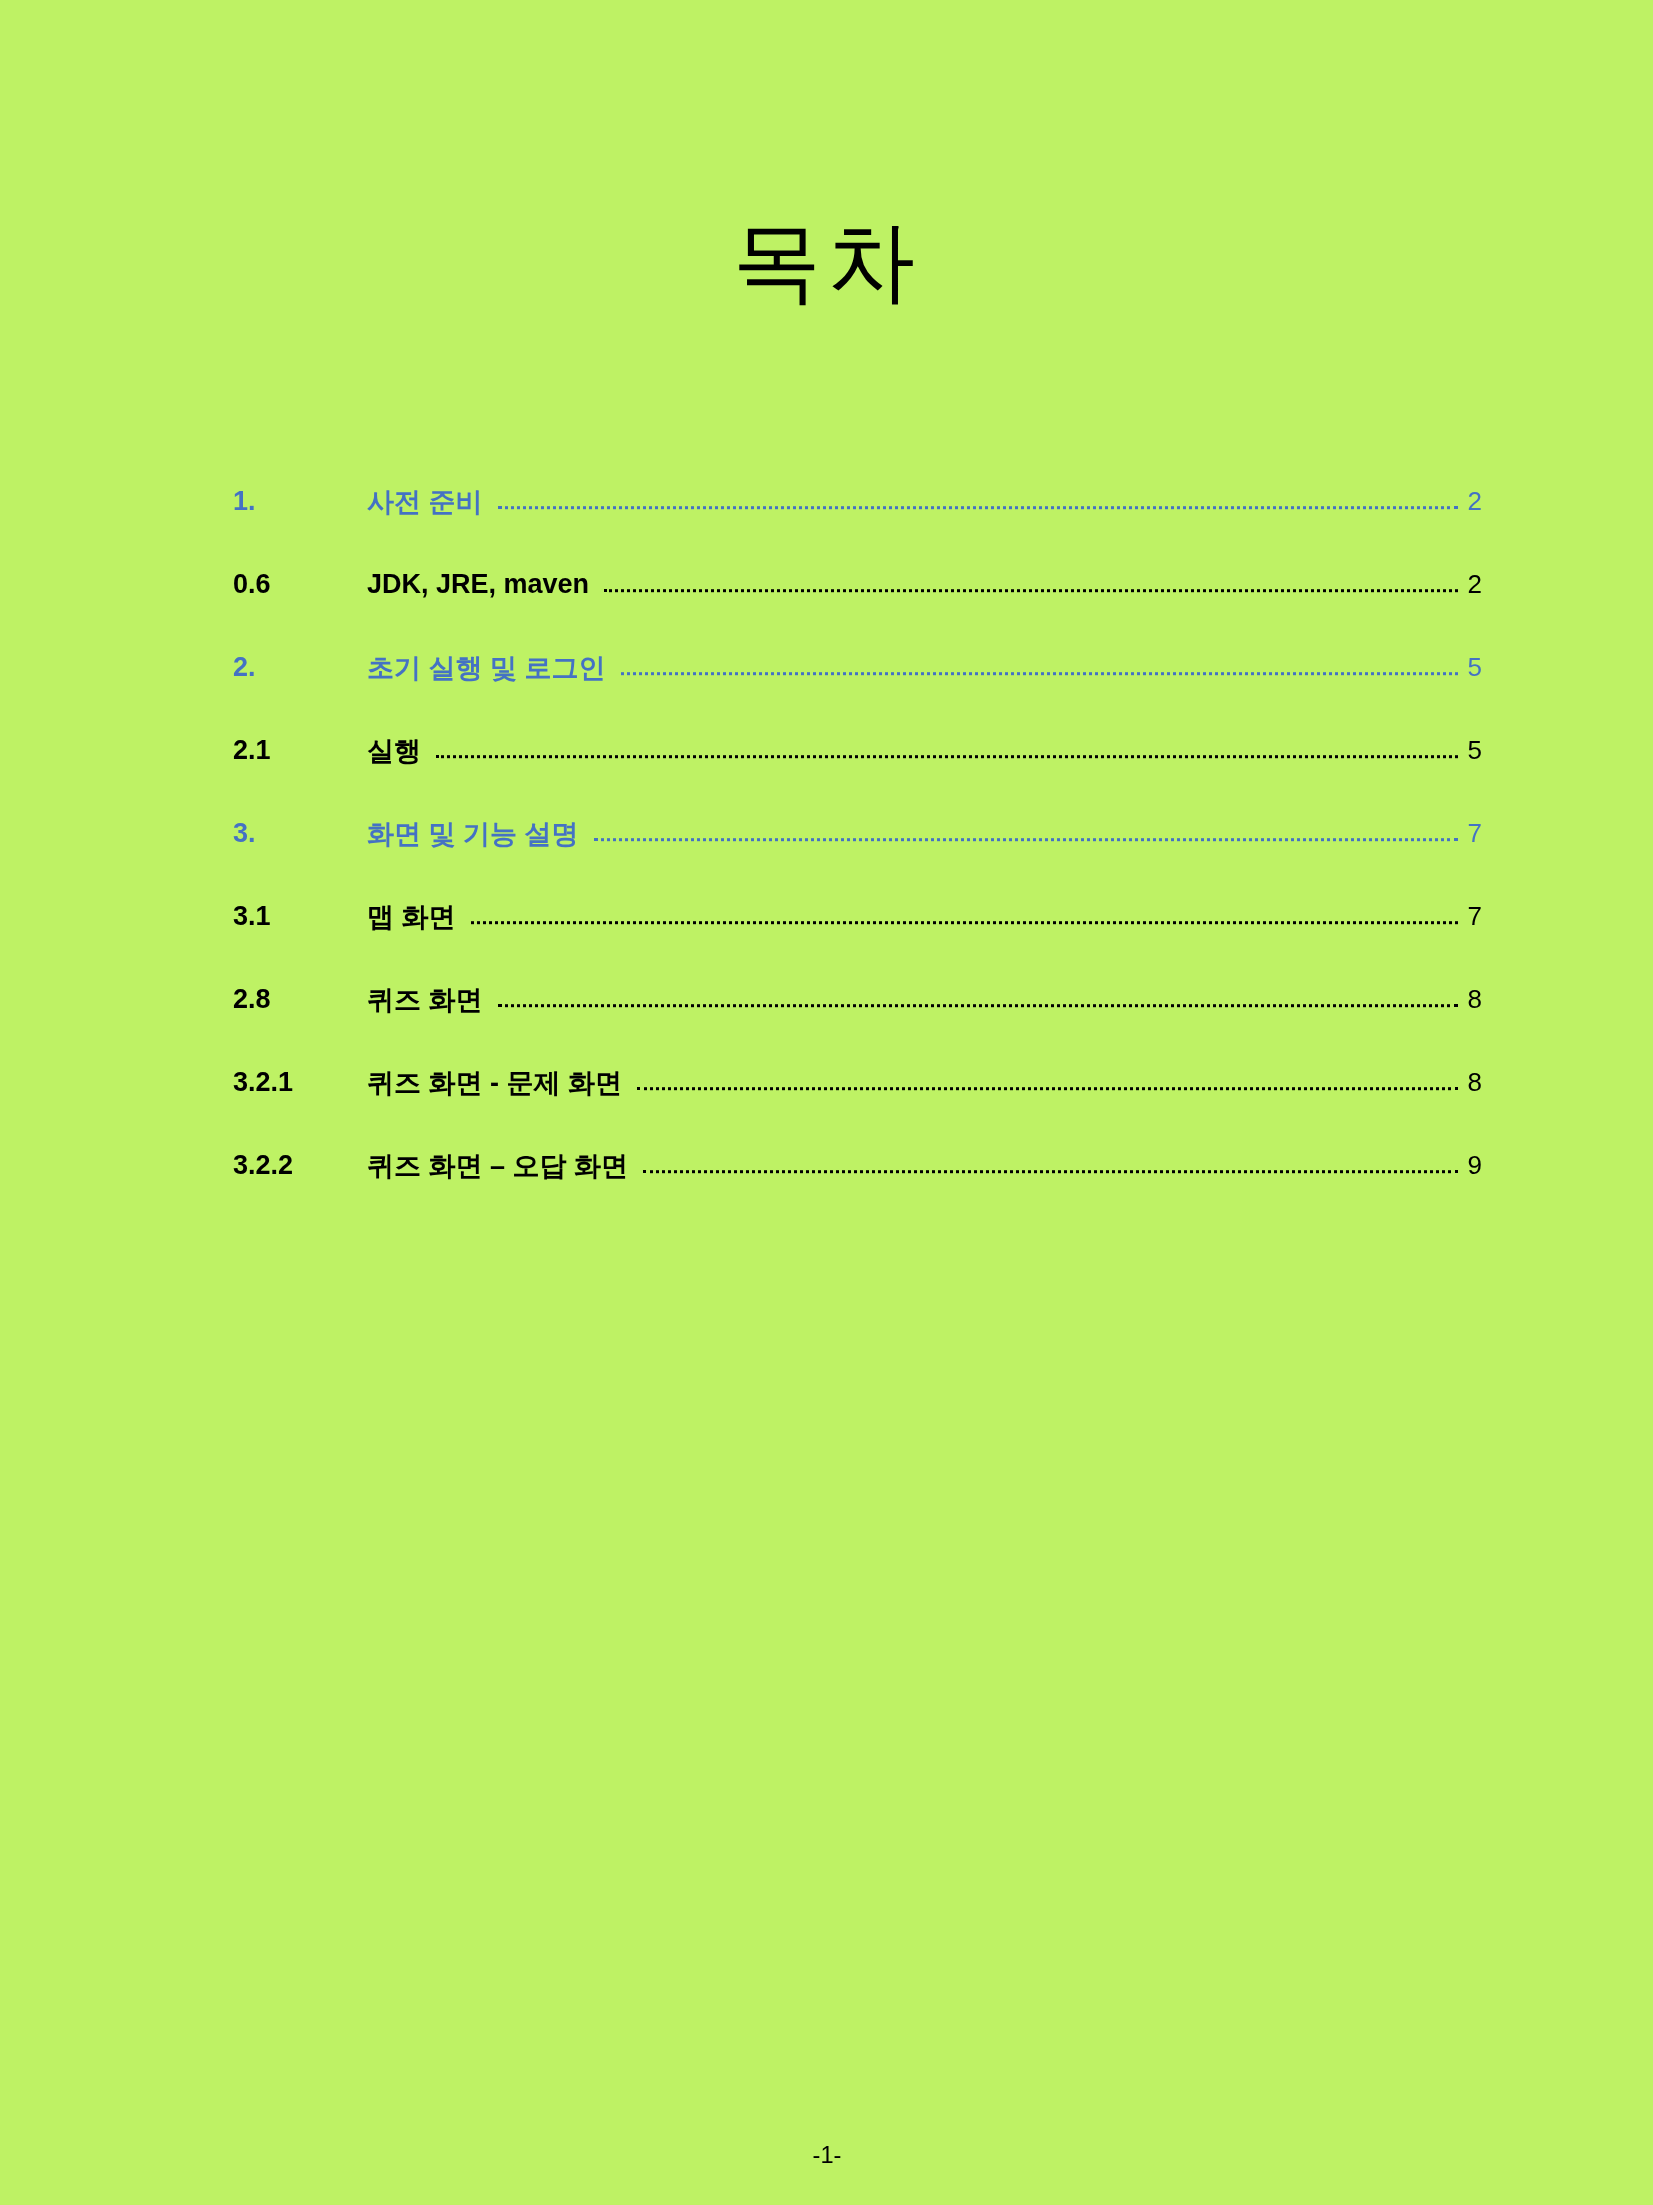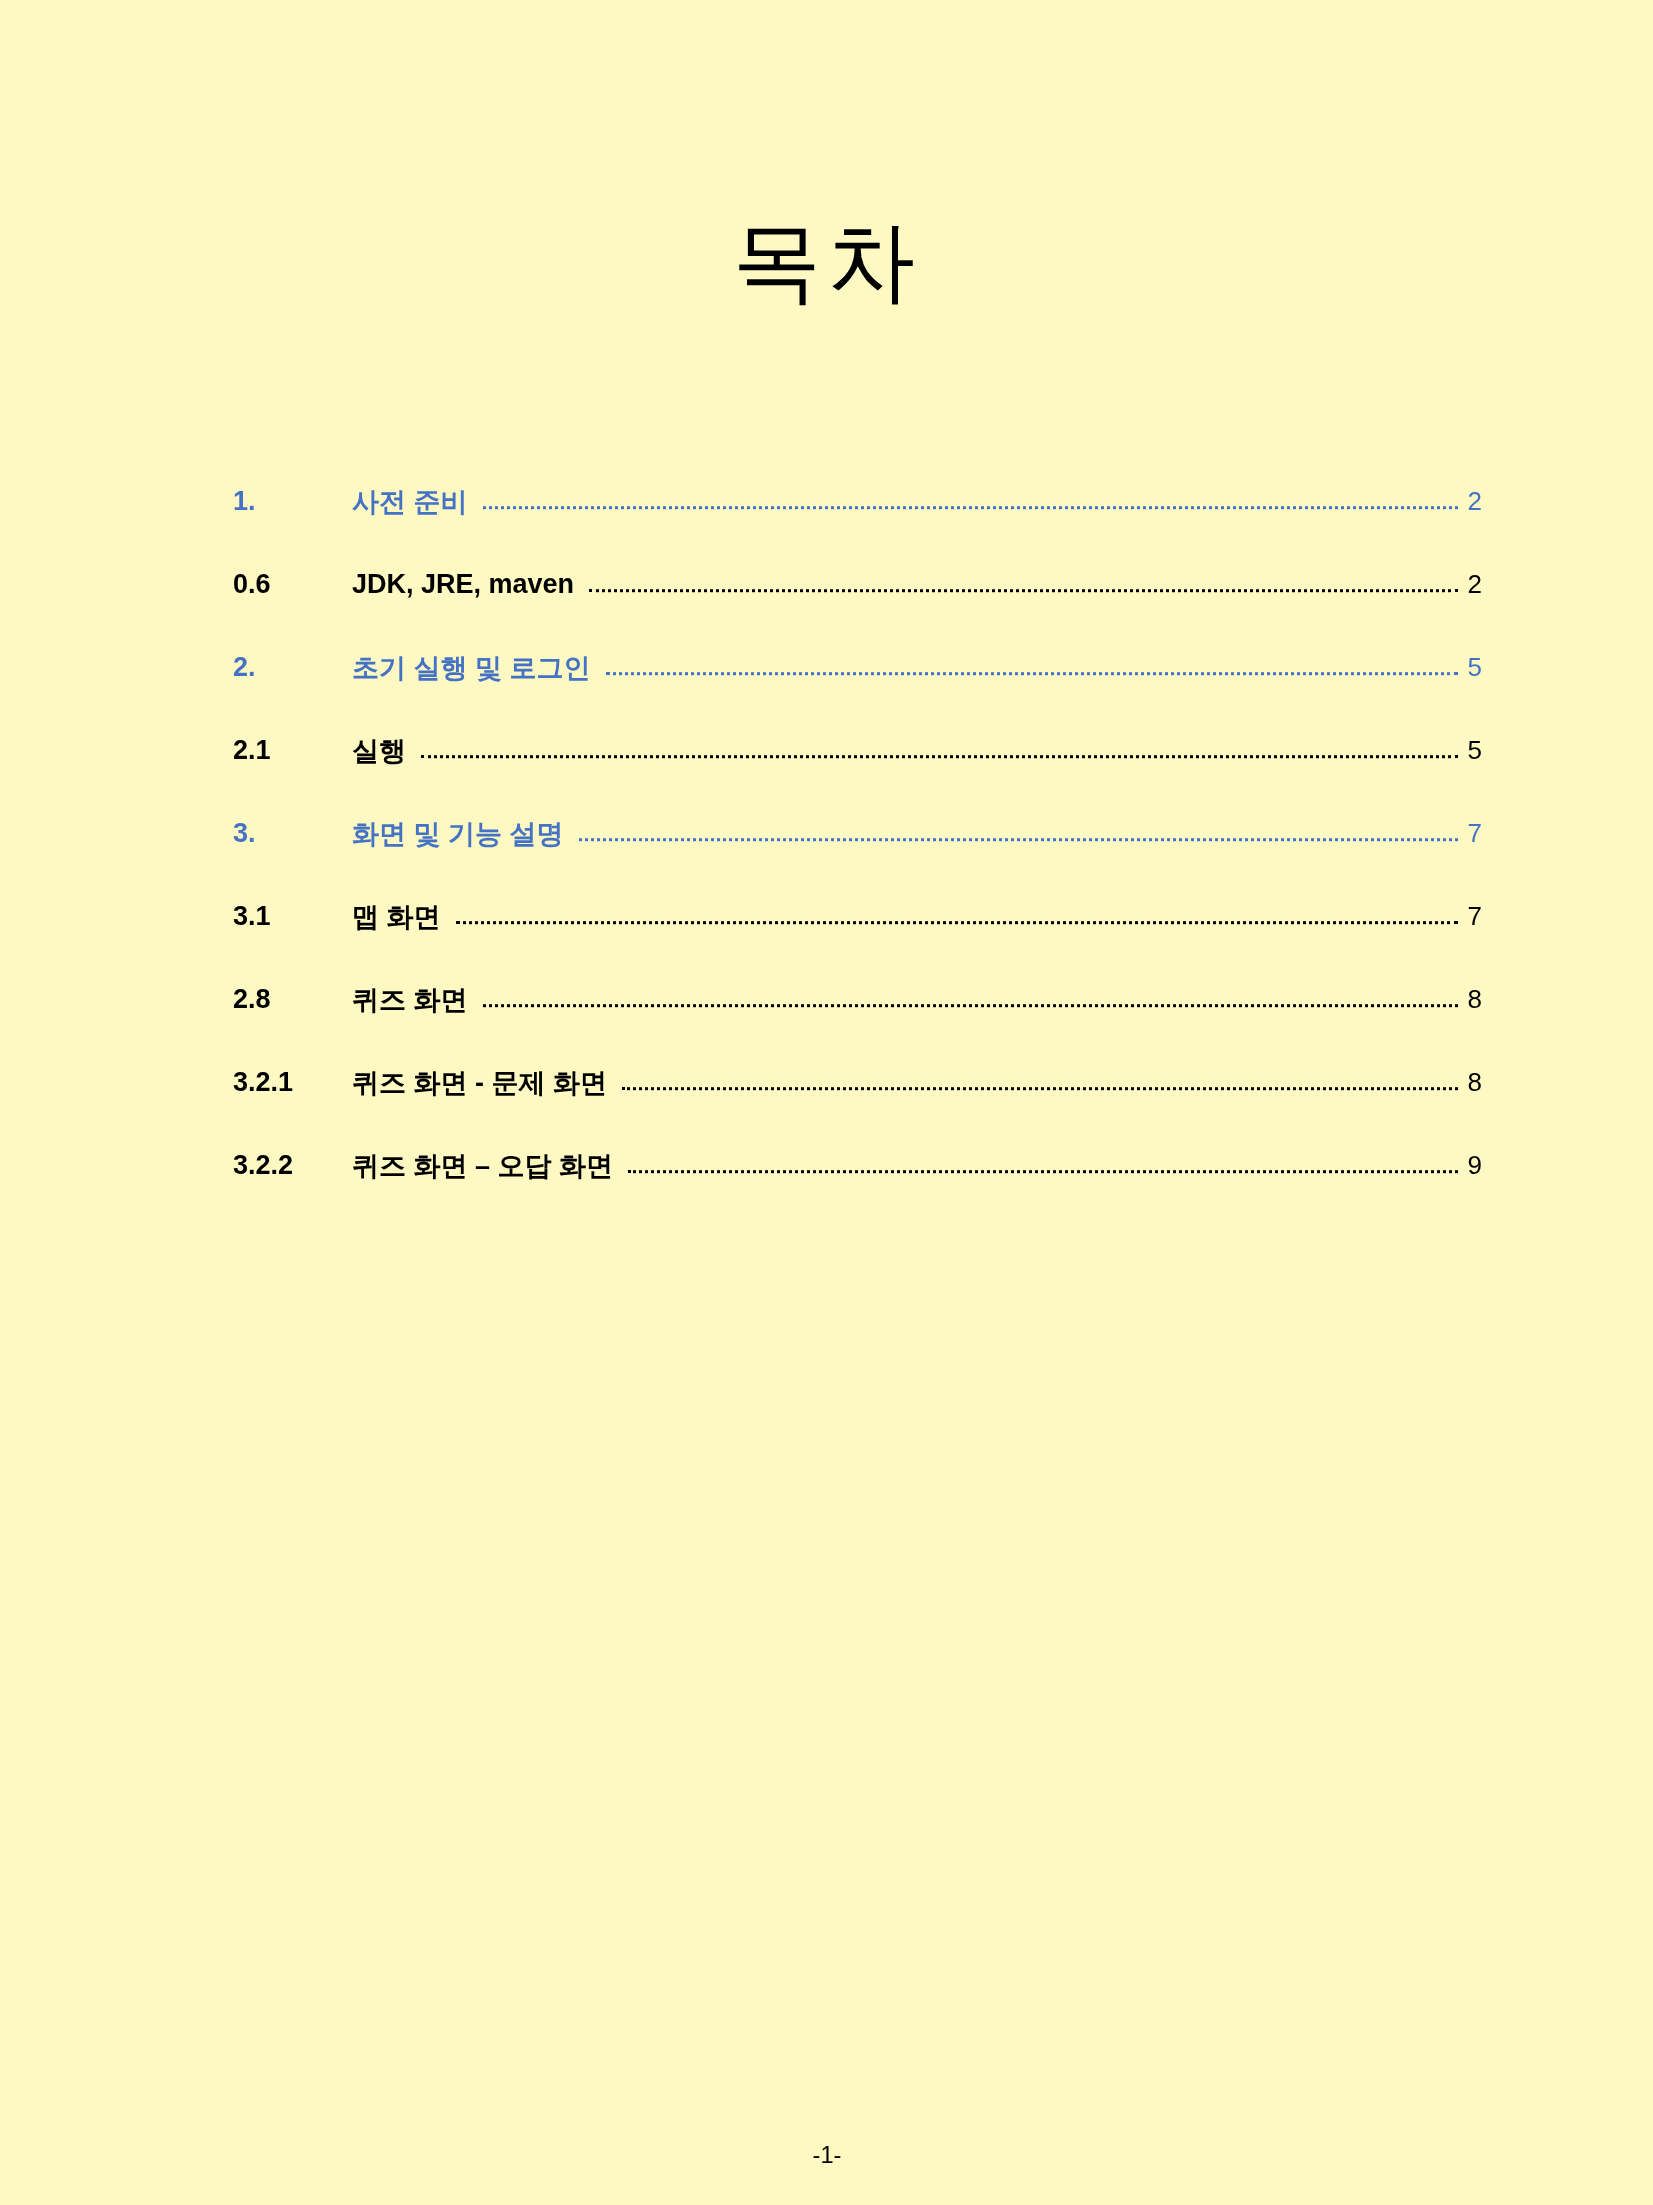--- a/index.html
+++ b/index.html
@@ -11,21 +11,21 @@
     width: 1654px;
     height: 2205px;
     font-family: "Liberation Sans", sans-serif;
     color: #000000;
     position: relative;
     overflow: hidden;
   }
   .page {
     position: absolute;
     inset: 0;
-    background: #fef9c3;
+    background: #bef264;
   }
   .doc-title {
     position: absolute;
     top: 205px;
     left: 0;
     right: 0;
     margin: 0;
     text-align: center;
     font-size: 88px;
     font-weight: 400;
@@ -50,20 +50,21 @@
   }
   .toc-row.accent {
     color: var(--accent, #4472C4);
   }
   .toc-num {
     flex: none;
     width: 119px;
   }
   .toc-label {
     flex: none;
+    margin-left: 15px;
   }
   .toc-leader {
     flex: 1 1 auto;
     height: 0;
     border-bottom: 3.1px dotted currentColor;
     margin: 0 10px 0 15px;
     transform: translateY(6.2px);
     min-width: 25px;
   }
   .toc-page {

